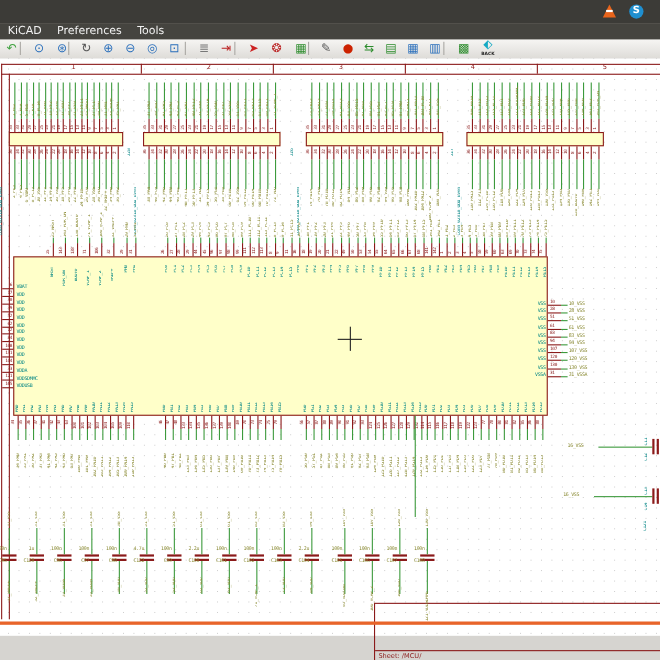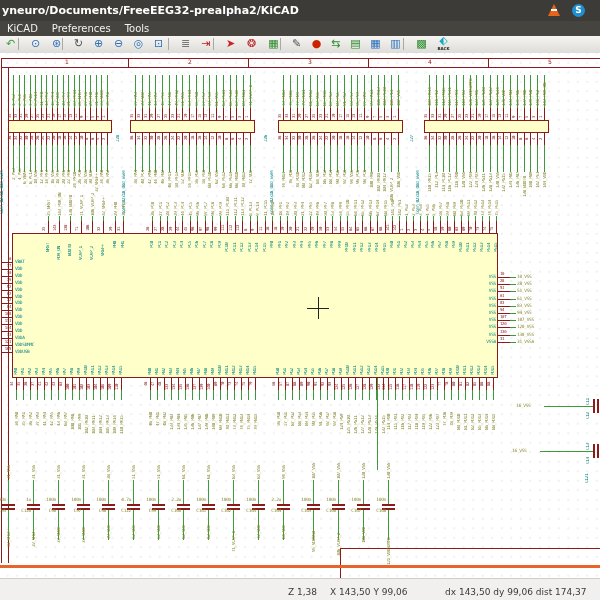--- a/index.html
+++ b/index.html
@@ -49,21 +49,20 @@
   
   #statusbar{position:absolute;left:0;top:578px;width:600px;height:22px;background:#f1f0ee;
     border-top:1px solid #cfcdc9;color:#3a3a3a;font-size:9px;}
   #statusbar span{position:absolute;top:8px;}
 </style>
 </head>
 <body>
 
 <div id="win">
   <div id="titlebar">
-    <span class="ttl">yneuro/Documents/FreeEEG32-prealpha2/KiCAD</span>
     <span class="cone" style="left:548px"></span>
     <span class="badge" style="left:572px">S</span>
   </div>
   <div id="menubar">
     <span>KiCAD</span><span>Preferences</span><span>Tools</span>
   </div>
   <div id="toolbar">
       <span class="tbi" style="left: 2px; color: rgb(63, 162, 63);">↶</span>
       <span class="tbi" style="left: 27px; color: rgb(42, 111, 187);">⊙</span>
       <span class="tbi" style="left: 48px; color: rgb(42, 111, 187);">⊛</span>
@@ -1533,18 +1532,13 @@
       <div class="wire" style="left: 540px; top: 398px; width: 53px; height: 1px;"></div>
       <div class="pin" style="left: 593px; top: 391px; width: 1.5px; height: 14px;"></div>
       <div class="pin" style="left: 597px; top: 391px; width: 1.5px; height: 14px;"></div>
       <div class="vl nm" style="left: 585.5px; top: 386px; height: 11px; width: 5px;">C13</div>
       <div class="vl nm" style="left: 585.5px; top: 400px; height: 11px; width: 5px;">C14</div>
       <div class="vl nm" style="left: 584.5px; top: 413px; height: 17px; width: 5px;">C121</div>
       <div class="cross" style="left: 307px; top: 255px; width: 22px; height: 1px;"></div>
       <div class="cross" style="left: 318px; top: 244px; width: 1px; height: 22px;"></div>
     </div>
 
-  <div id="statusbar">
-    <span style="left:288px">Z 1,38</span>
-    <span style="left:330px">X 143,50 Y 99,06</span>
-    <span style="left:445px">dx 143,50 dy 99,06 dist 174,37</span>
-  </div>
 </div>
 
 </body></html>

